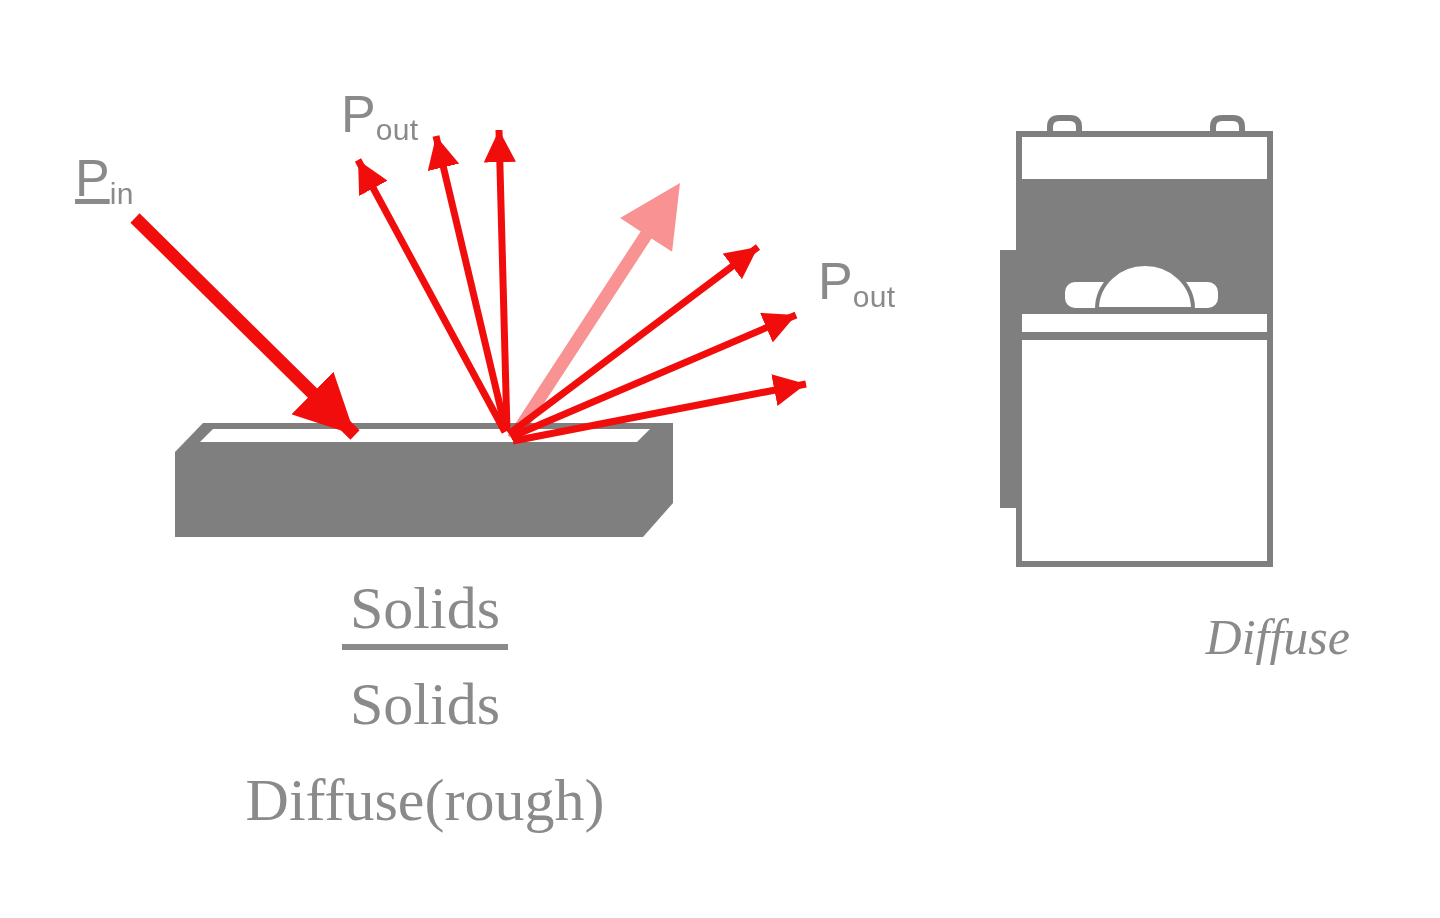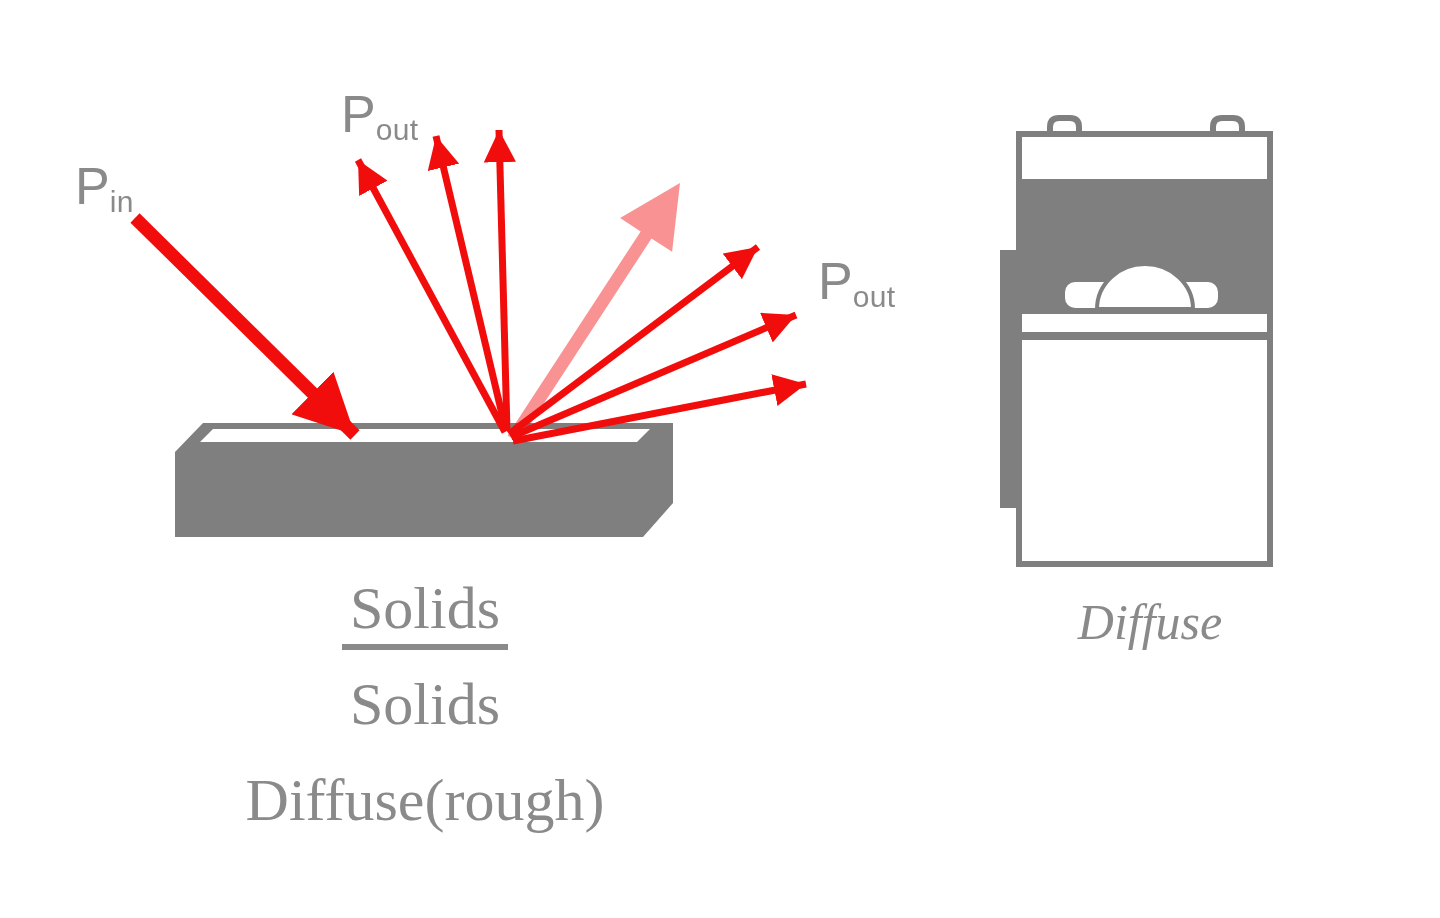--- a/index.html
+++ b/index.html
@@ -48,25 +48,26 @@
     line-height: 96px;
   }
   .caption-left .underlined {
     display: inline-block;
     border-bottom: 6px solid #8a8a8a;
     padding: 0 8px 4px 8px;
     line-height: 1.05;
   }
   .caption-right {
     left: 950px;
-    top: 586px;
+    top: 601px;
     width: 400px;
     font-size: 50px;
     line-height: 73px;
     font-style: italic;
+    text-align: right;
   }
 </style>
 </head>
 <body>
 
 <div class="stage">
 
   <svg width="1440" height="918" viewBox="0 0 1440 918">
     <defs>
       <marker id="ah-red" viewBox="0 0 10 10" refX="10" refY="5" markerWidth="4.6" markerHeight="4.6" orient="auto" markerUnits="strokeWidth">
@@ -106,21 +107,21 @@
       <rect x="1022" y="314" width="245" height="18" fill="#ffffff"></rect>
 
       <rect x="1022" y="340" width="245" height="221" fill="#ffffff"></rect>
 
       <rect x="1065" y="282" width="153" height="26" rx="10" fill="#ffffff"></rect>
 
       <path d="M1097,309 A48,45 0 0 1 1193,309 Z" fill="#ffffff" stroke="#7f7f7f" stroke-width="4"></path>
     </g>
   </svg>
 
-  <div class="plabel" style="left:75px; top:160px;">
+  <div class="plabel" style="left:75px; top:152px;text-decoration:underline;">
     <span>P</span><span class="sub">in</span>
   </div>
 
   <div class="plabel" style="left:341px; top:88px;">
     <span>P</span><span class="sub">out</span>
   </div>
 
   <div class="plabel" style="left:818px; top:255px;">
     <span>P</span><span class="sub">out</span>
   </div>

